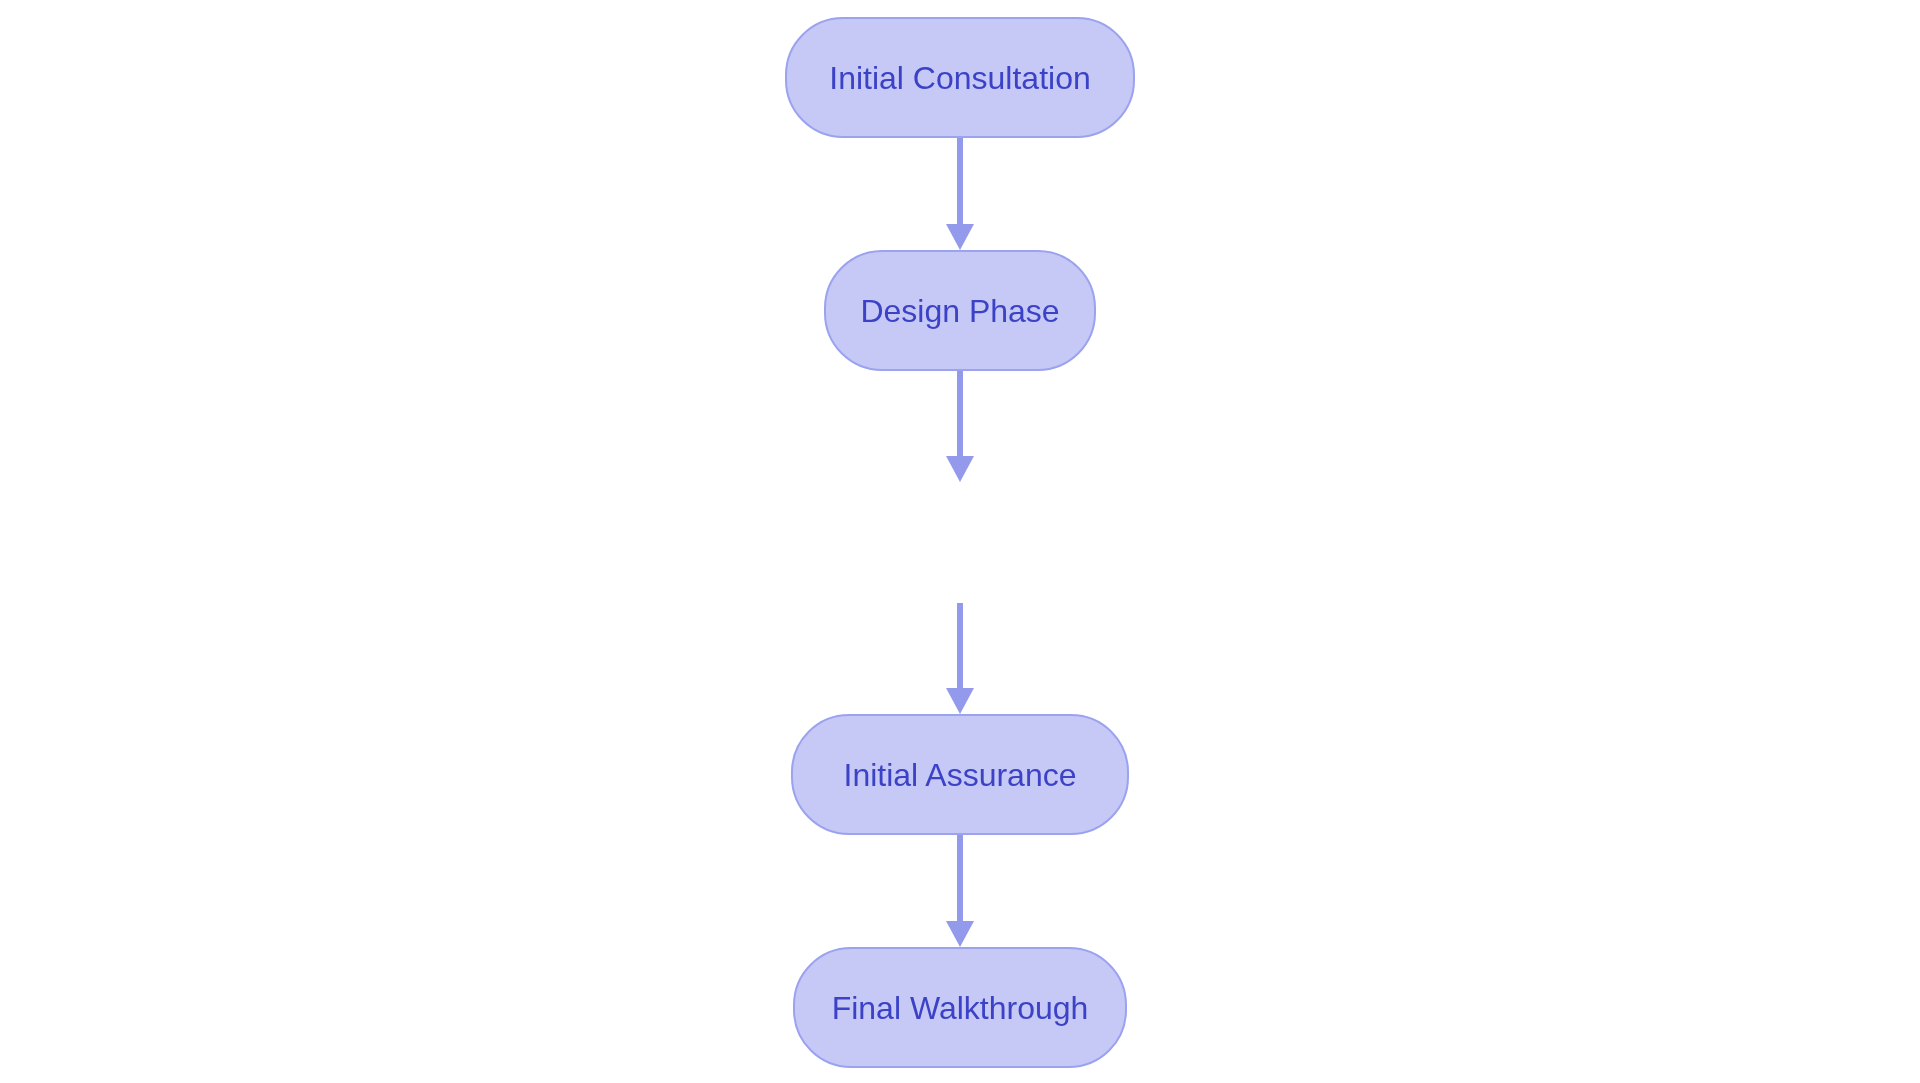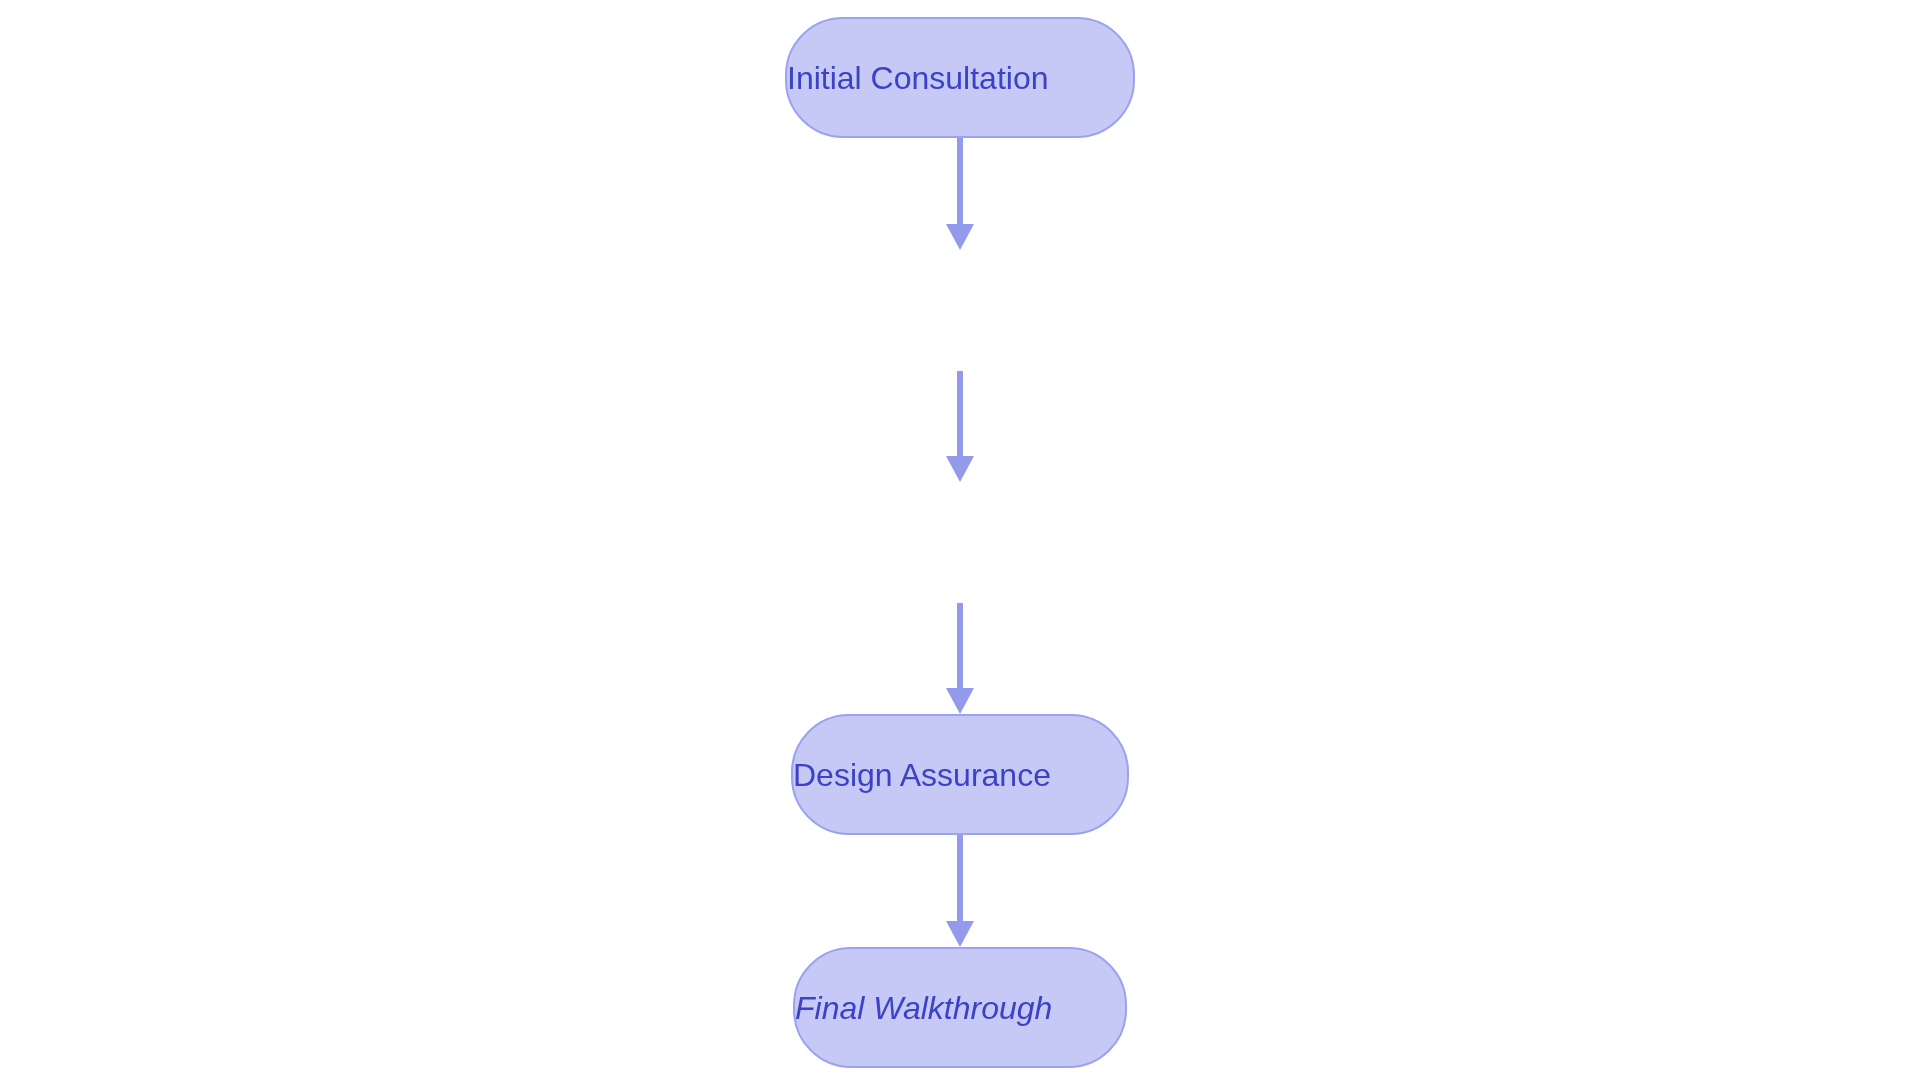--- a/index.html
+++ b/index.html
@@ -26,28 +26,29 @@
     position: absolute;
     height: 121px;
     background: var(--fill);
     border: 2.5px solid var(--border);
     border-radius: 58px;
     color: var(--text);
     font-size: 32px;
     line-height: 1;
     display: flex;
     align-items: center;
+    justify-content: center;
     white-space: nowrap;
     text-align: center;
   }
   #node-1 { left: 785px; top: 17px;  width: 350px; }
   #node-2 { left: 824px; top: 250px; width: 272px; }
   #node-3 { left: 776px; top: 482px; width: 368px; }
   #node-4 { left: 791px; top: 714px; width: 338px; }
-  #node-5 { left: 793px; top: 947px; width: 334px; font-style: italic; }
+  #node-5 { left: 793px; top: 947px; width: 334px; }
 
   .connector {
     position: absolute;
     left: 946px;
     width: 28px;
   }
   #edge-1 { top: 138px; height: 112px; }
   #edge-2 { top: 371px; height: 111px; }
   #edge-3 { top: 603px; height: 111px; }
   #edge-4 { top: 835px; height: 112px; }
@@ -78,34 +79,37 @@
 
   <div class="node" id="node-1">
     <span>Initial Consultation</span>
   </div>
 
   <div class="connector" id="edge-1">
     <div class="edge-line"></div>
     <div class="edge-arrowhead"></div>
   </div>
 
+  <div class="node" id="node-2">
+    <span>Design Phase</span>
+  </div>
 
   <div class="connector" id="edge-2">
     <div class="edge-line"></div>
     <div class="edge-arrowhead"></div>
   </div>
 
 
   <div class="connector" id="edge-3">
     <div class="edge-line"></div>
     <div class="edge-arrowhead"></div>
   </div>
 
   <div class="node" id="node-4">
-    <span>Design Assurance</span>
+    <span>Initial Assurance</span>
   </div>
 
   <div class="connector" id="edge-4">
     <div class="edge-line"></div>
     <div class="edge-arrowhead"></div>
   </div>
 
   <div class="node" id="node-5">
     <span>Final Walkthrough</span>
   </div>

